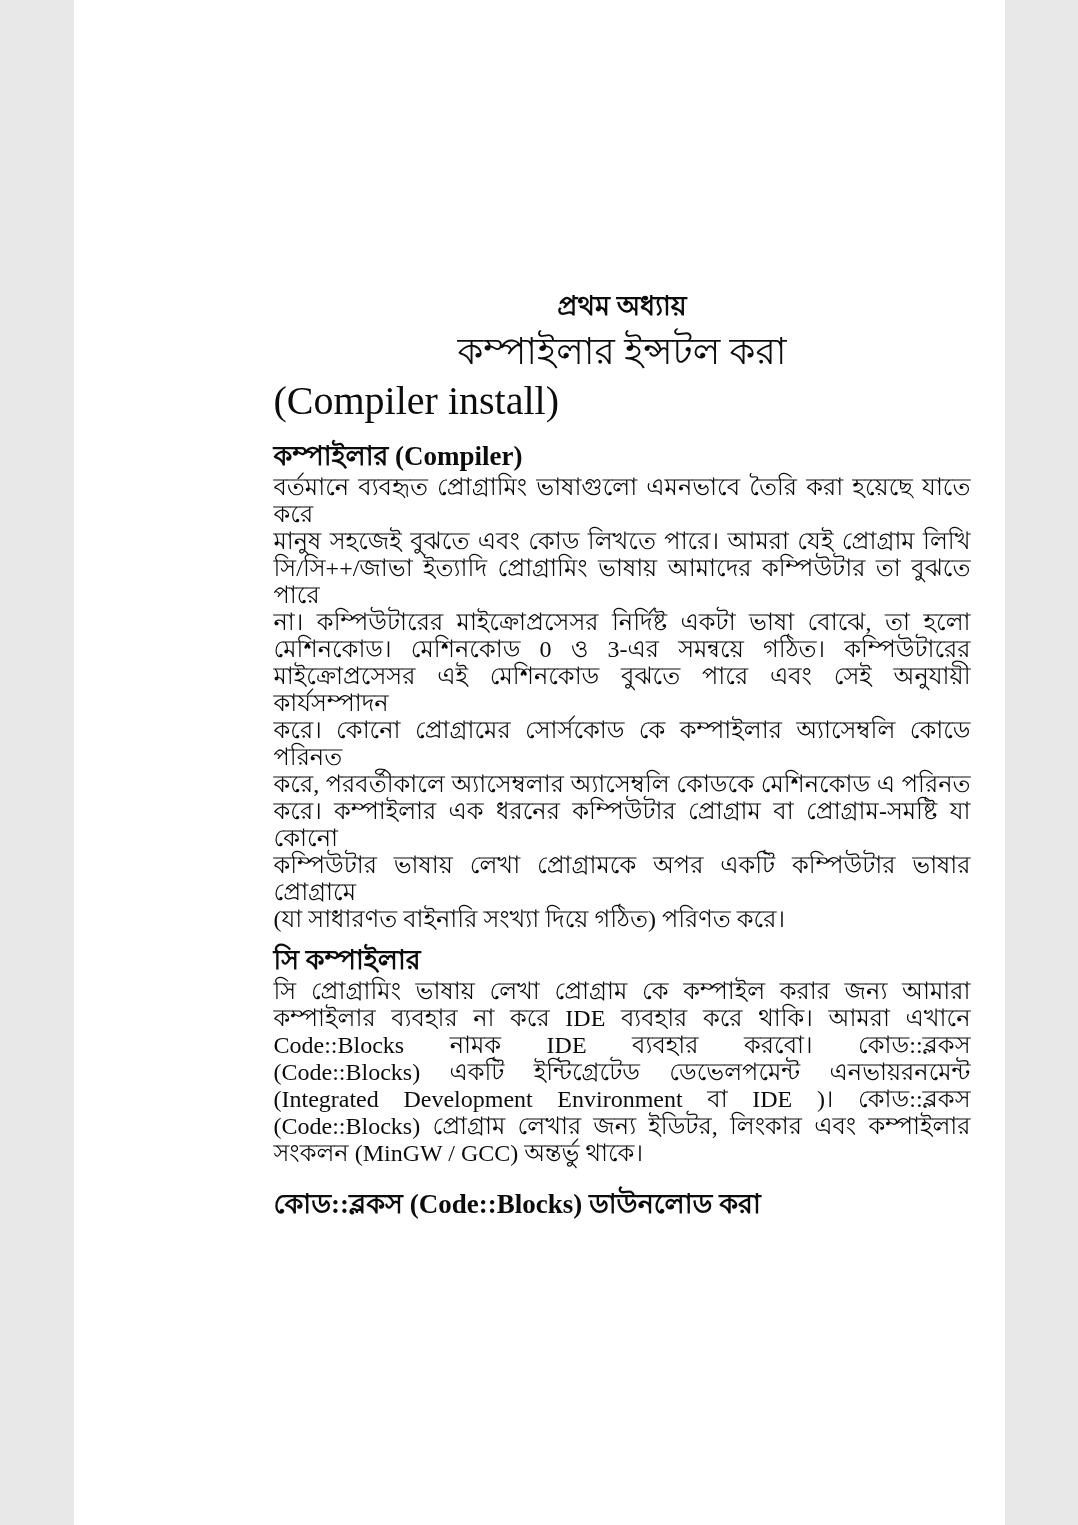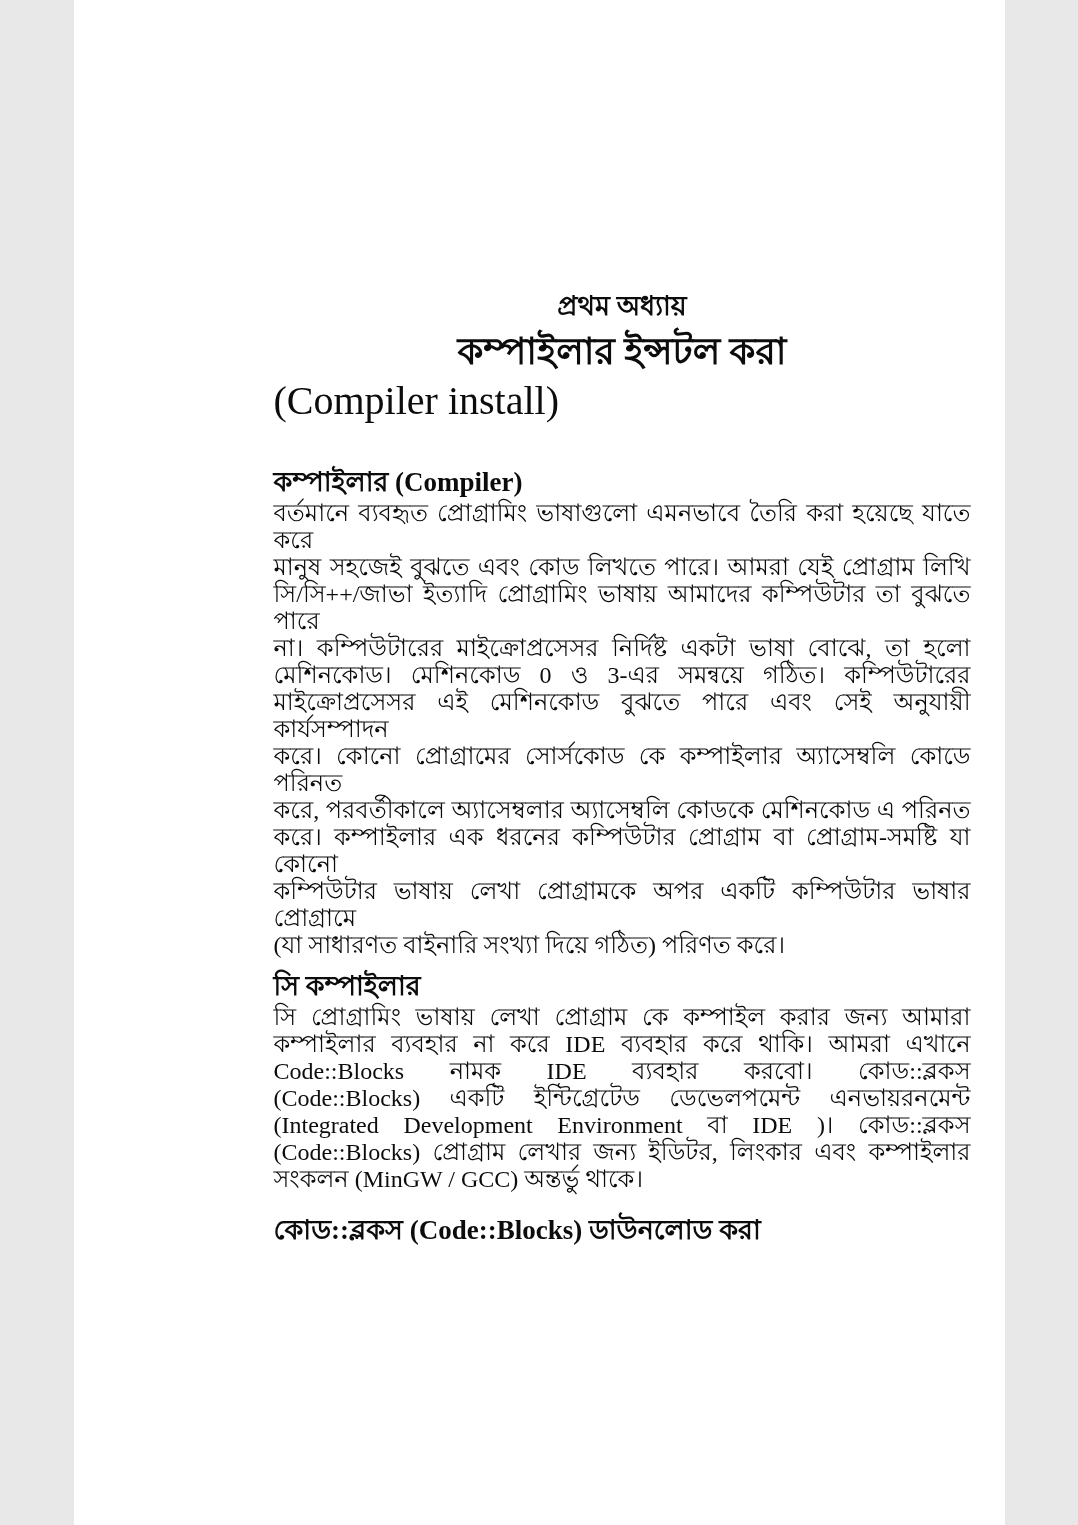--- a/index.html
+++ b/index.html
@@ -23,36 +23,36 @@
     margin-top: 288px;
     text-align: center;
     font-size: 27px;
     line-height: 37px;
     font-weight: 700;
   }
   .title-bn {
     text-align: center;
     font-size: 37px;
     line-height: 50px;
-    font-weight: 700;
+    font-weight: 400;
     margin-top: 2px;
   }
   .title-en {
     text-align: left;
     font-size: 40px;
     line-height: 48px;
     font-weight: 400;
     margin-top: 0;
   }
   .section-heading {
     font-size: 27px;
     font-weight: 700;
     line-height: 35px;
   }
-  .section-compiler   { margin-top: 40px; }
+  .section-compiler   { margin-top: 14px; }
   .section-c-compiler { margin-top: 10px; }
   .section-download   { margin-top: 20px; }
   .para .line {
     font-size: 24px;
     line-height: 27px;
     text-align: justify;
     text-align-last: justify;
     white-space: normal;
   }
   .para .line.last {

